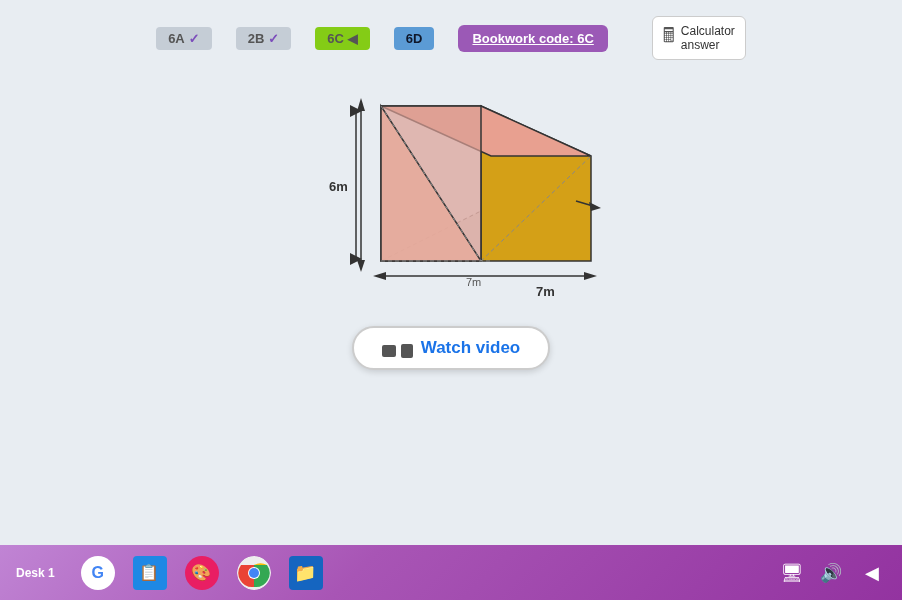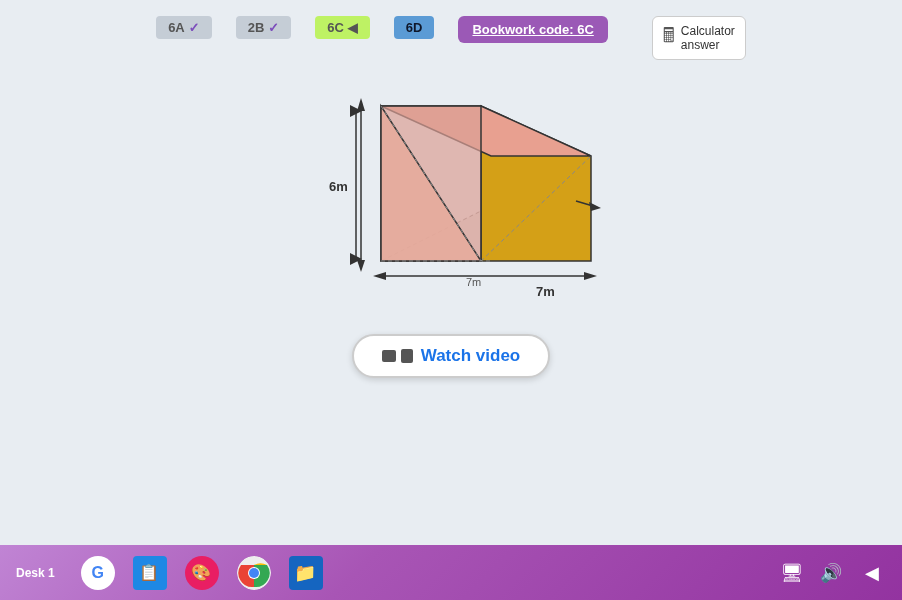--- a/index.html
+++ b/index.html
@@ -21,21 +21,21 @@
       flex-direction: column;
       align-items: center;
       padding-top: 10px;
     }
 
     
     .top-nav {
       width: 100%;
       display: flex;
       justify-content: center;
-      align-items: flex-start;
+      align-items: center;
       padding: 6px 20px;
       gap: 24px;
       margin-bottom: 10px;
     }
 
     .nav-tab {
       display: flex;
       align-items: center;
       gap: 4px;
       padding: 4px 12px;
@@ -47,21 +47,21 @@
       border: none;
       cursor: pointer;
     }
 
     .nav-tab .check {
       color: #7c4dbb;
       font-weight: bold;
     }
 
     .nav-tab.arrow-tab {
-      background: #bef264;
+      background: #84cc16;
     }
 
     .nav-tab.highlight-tab {
       background: #5b9bd5;
       color: #0f172a;
     }
 
     .calculator-box {
       display: flex;
       align-items: center;
@@ -117,32 +117,32 @@
     sup {
       font-size: 12px;
       vertical-align: super;
     }
 
     
     .diagram-container {
       position: relative;
       width: 340px;
       height: 230px;
-      margin: 0 auto 24px auto;
+      margin: 0 auto 16px auto;
     }
 
     .diagram-container svg {
       width: 100%;
       height: 100%;
     }
 
     
     .watch-video-btn {
       display: flex;
-      align-items: center;
+      align-items: flex-end;
       gap: 8px;
       background: white;
       border: 2px solid #ccc;
       border-radius: 30px;
       padding: 10px 28px;
       font-size: 17px;
       font-weight: bold;
       color: #1a73e8;
       cursor: pointer;
       box-shadow: 0 2px 6px rgba(0,0,0,0.15);

